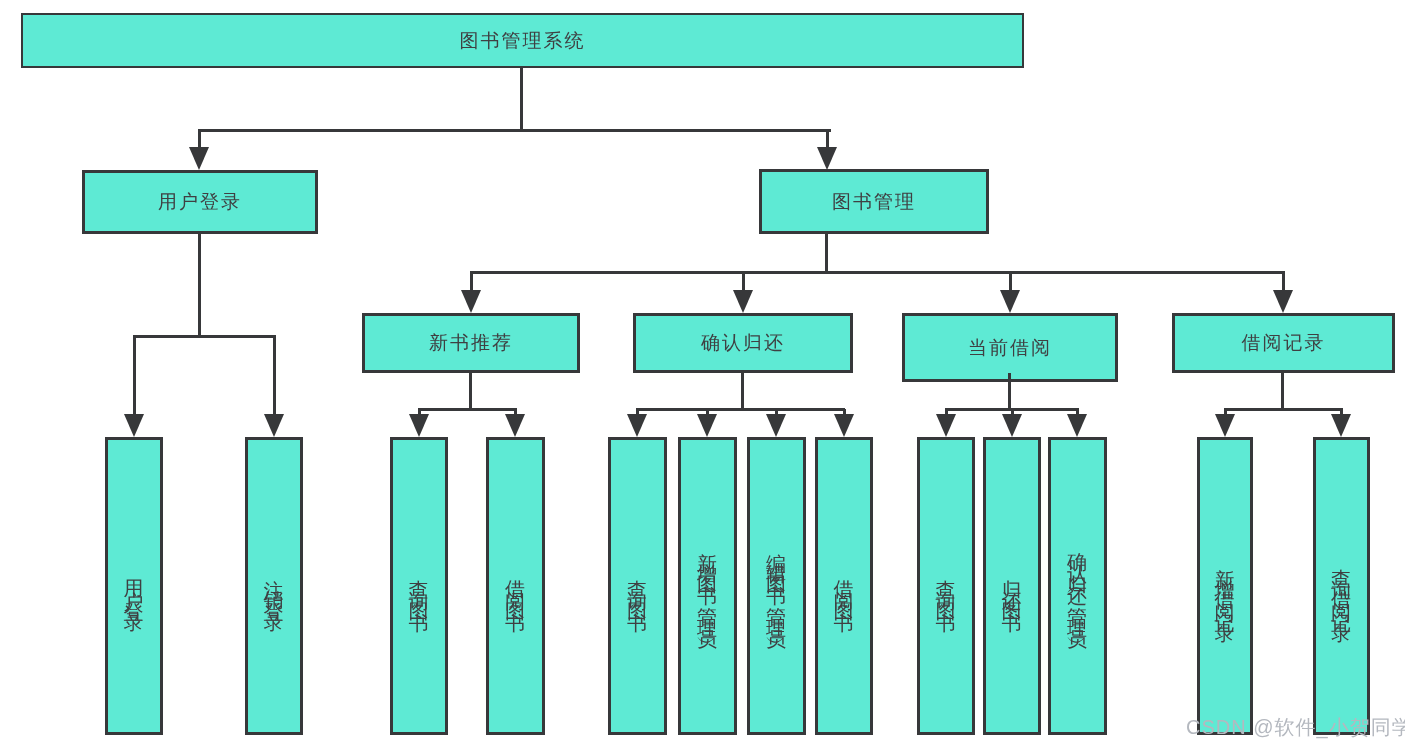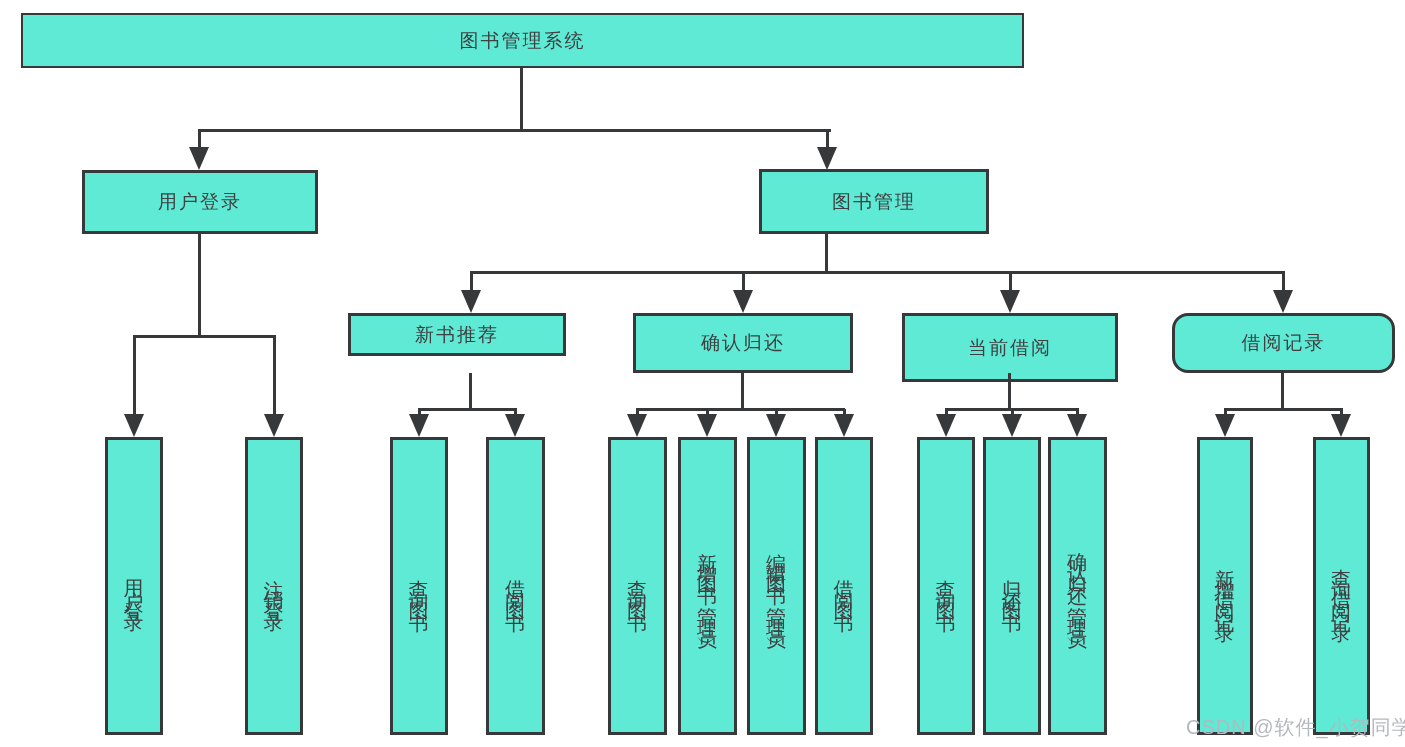--- a/index.html
+++ b/index.html
@@ -105,30 +105,30 @@
     </div>
   <div class="drop" style="left:1000px;top:273px;height:40px;">
       <i class="stem"></i>
       <i class="head"></i>
     </div>
   <div class="drop" style="left:1273px;top:273px;height:40px;">
       <i class="stem"></i>
       <i class="head"></i>
     </div>
 
-  <div class="box" style="left:348px;top:313px;width:218px;height:43px;">
+  <div class="box" style="left:362px;top:313px;width:218px;height:60px;">
     <span class="hlabel">新书推荐</span>
   </div>
   <div class="box" style="left:633px;top:313px;width:220px;height:60px;">
     <span class="hlabel">确认归还</span>
   </div>
   <div class="box" style="left:902px;top:313px;width:216px;height:69px;">
     <span class="hlabel">当前借阅</span>
   </div>
-  <div class="box" style="left:1172px;top:313px;width:223px;height:60px;border-radius:16px;">
+  <div class="box" style="left:1172px;top:313px;width:223px;height:60px;">
     <span class="hlabel">借阅记录</span>
   </div>
 
   <div class="vline" style="left:469px;top:373px;height:37px;"></div>
   <div class="hline" style="left:418px;top:408px;width:99px;"></div>
   <div class="drop" style="left:409px;top:409px;height:28px;">
       <i class="stem"></i>
       <i class="head"></i>
     </div>
   <div class="drop" style="left:505px;top:409px;height:28px;">

